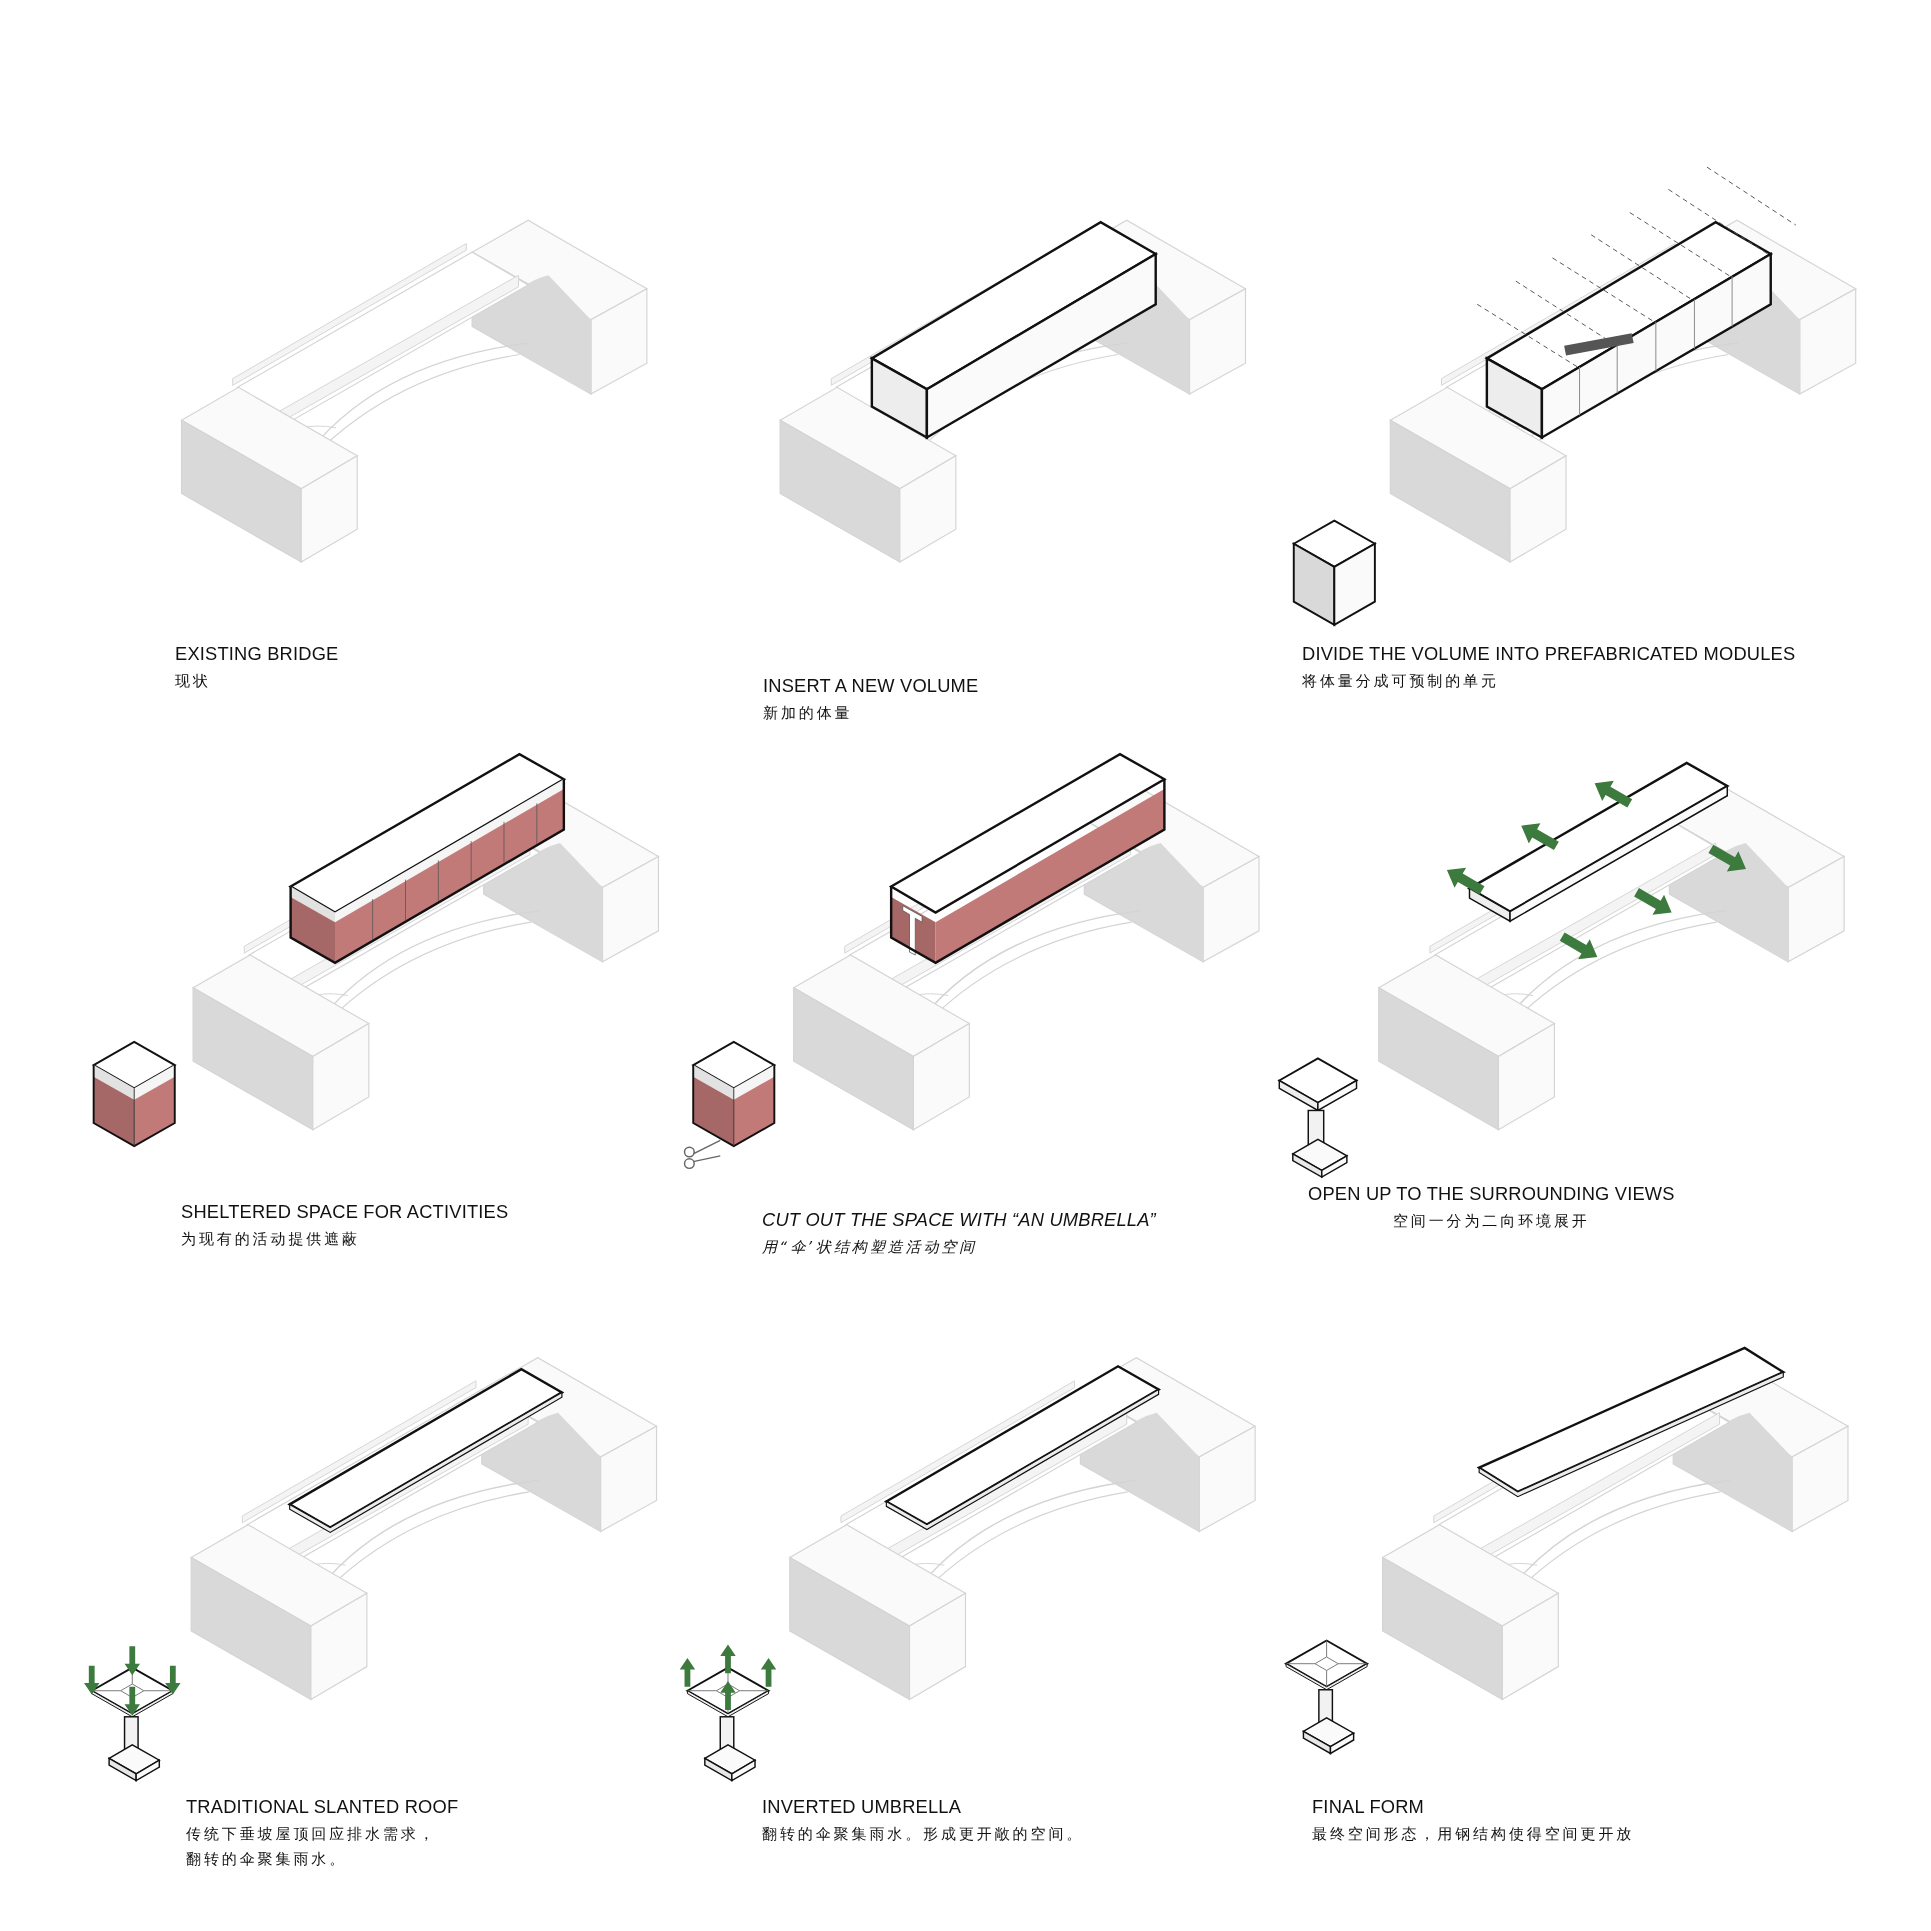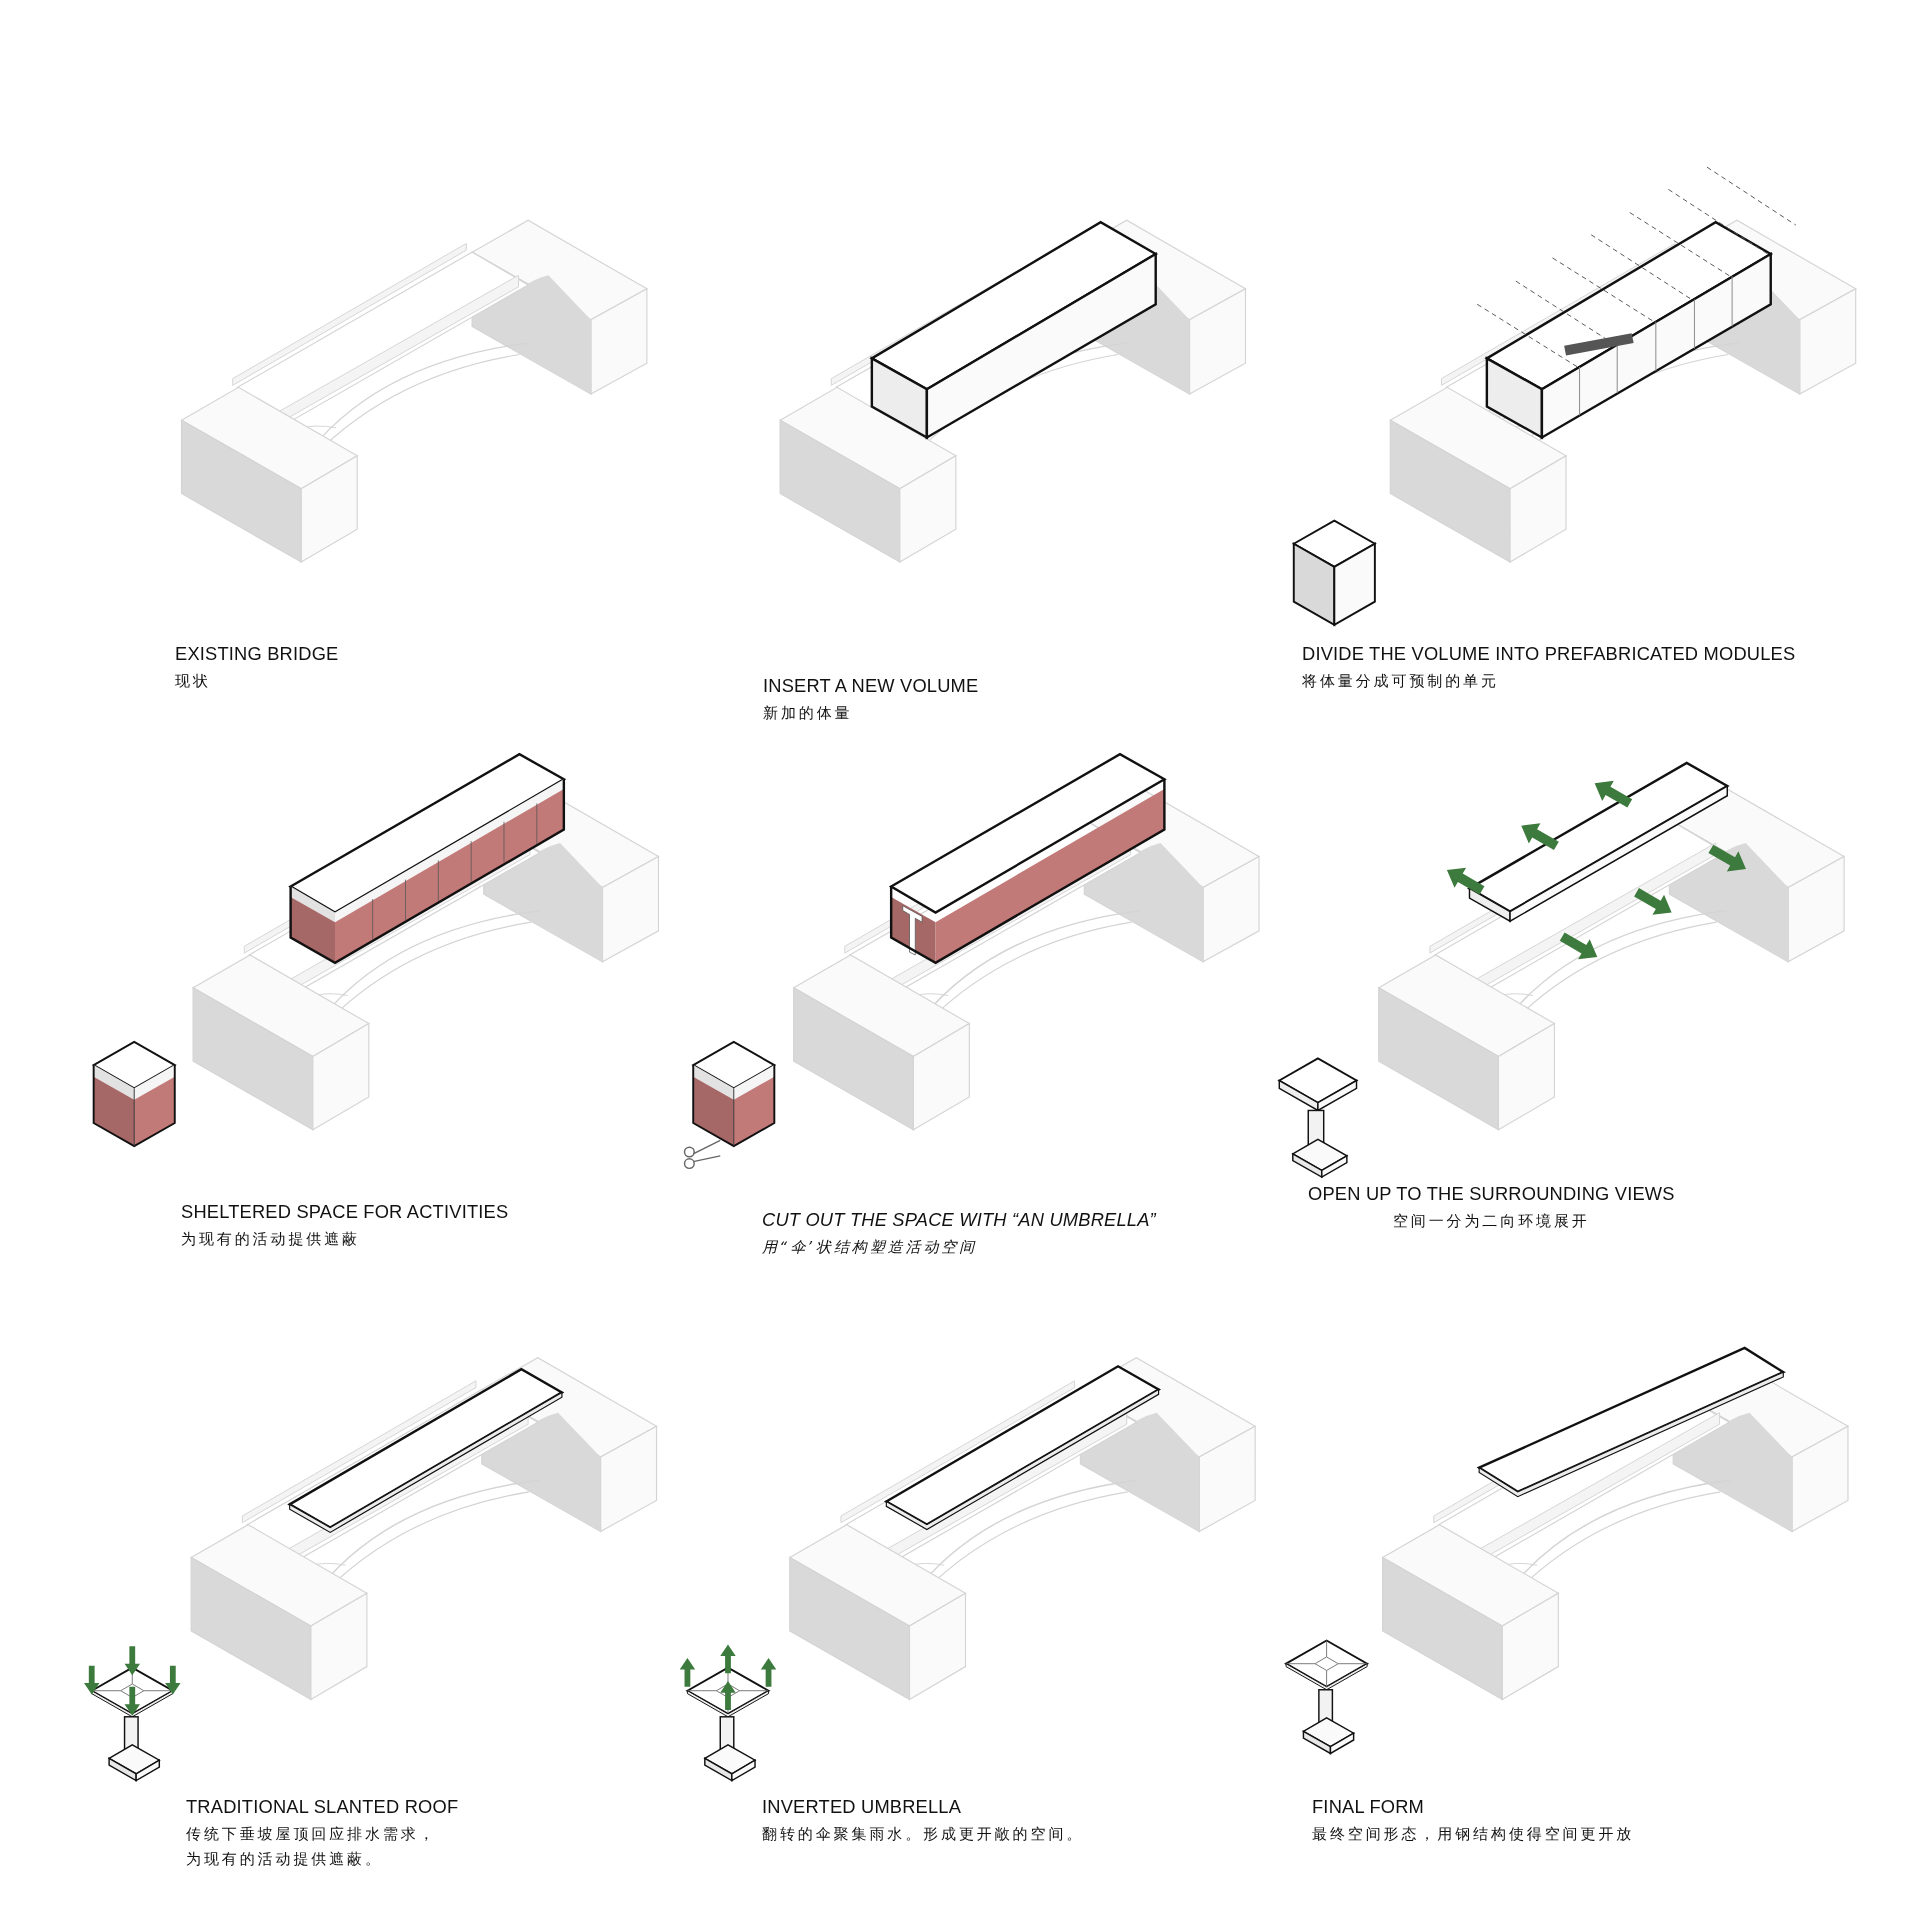--- a/index.html
+++ b/index.html
@@ -257,21 +257,21 @@
   <div class="zh">用“伞’状结构塑造活动空间</div>
 </div>
 <div class="caption" style="left:1308px;top:1150px;text-align:center;">
   <div class="en">OPEN UP TO THE SURROUNDING VIEWS</div>
   <div class="zh">空间一分为二向环境展开</div>
 </div>
 
 <div class="caption" style="left:186px;top:1763px;">
   <div class="en">TRADITIONAL SLANTED ROOF</div>
   <div class="zh">传统下垂坡屋顶回应排水需求，</div>
-  <div class="zh" style="margin-top:0">为现有的活动提供遮蔽。</div>
+  <div class="zh" style="margin-top:0">翻转的伞聚集雨水。</div>
 </div>
 <div class="caption" style="left:762px;top:1763px;">
   <div class="en">INVERTED UMBRELLA</div>
   <div class="zh">翻转的伞聚集雨水。形成更开敞的空间。</div>
 </div>
 <div class="caption" style="left:1312px;top:1763px;">
   <div class="en">FINAL FORM</div>
   <div class="zh">最终空间形态，用钢结构使得空间更开放</div>
 </div>
 

